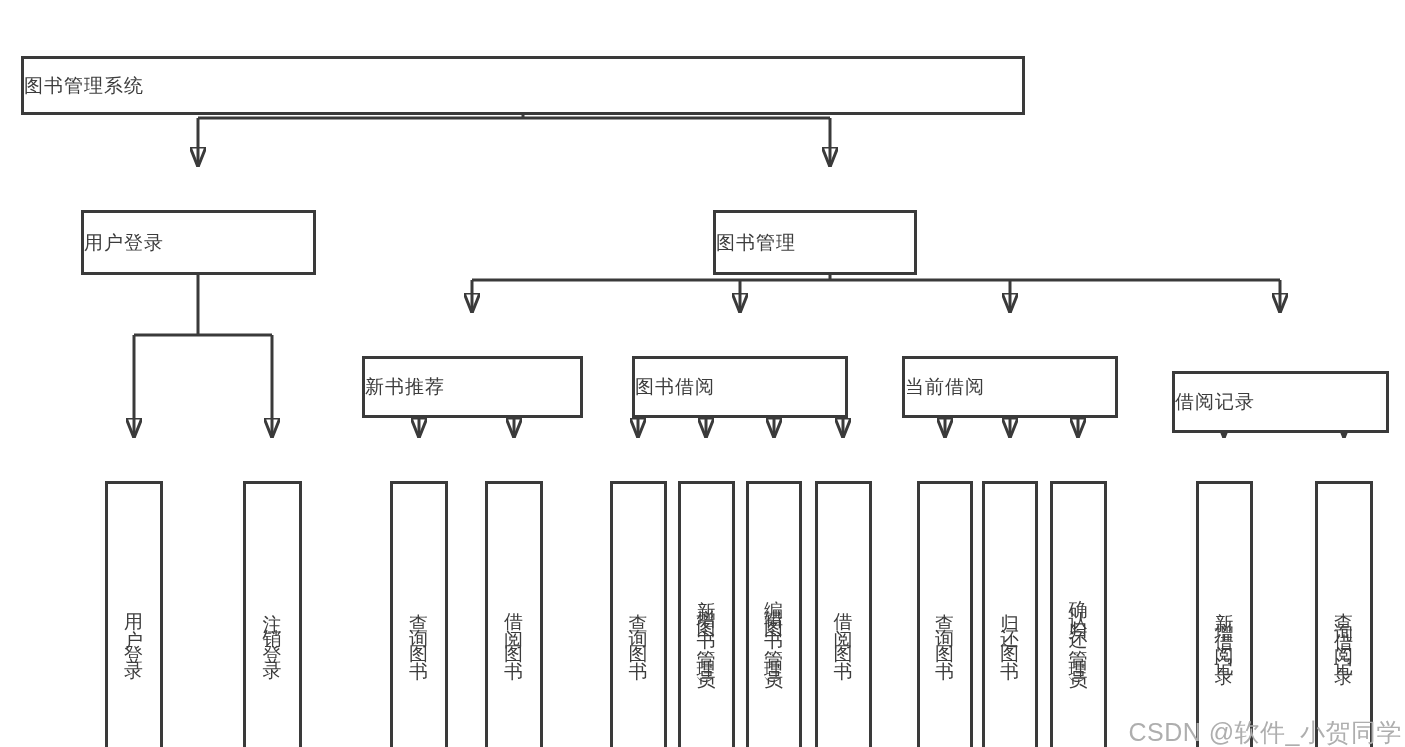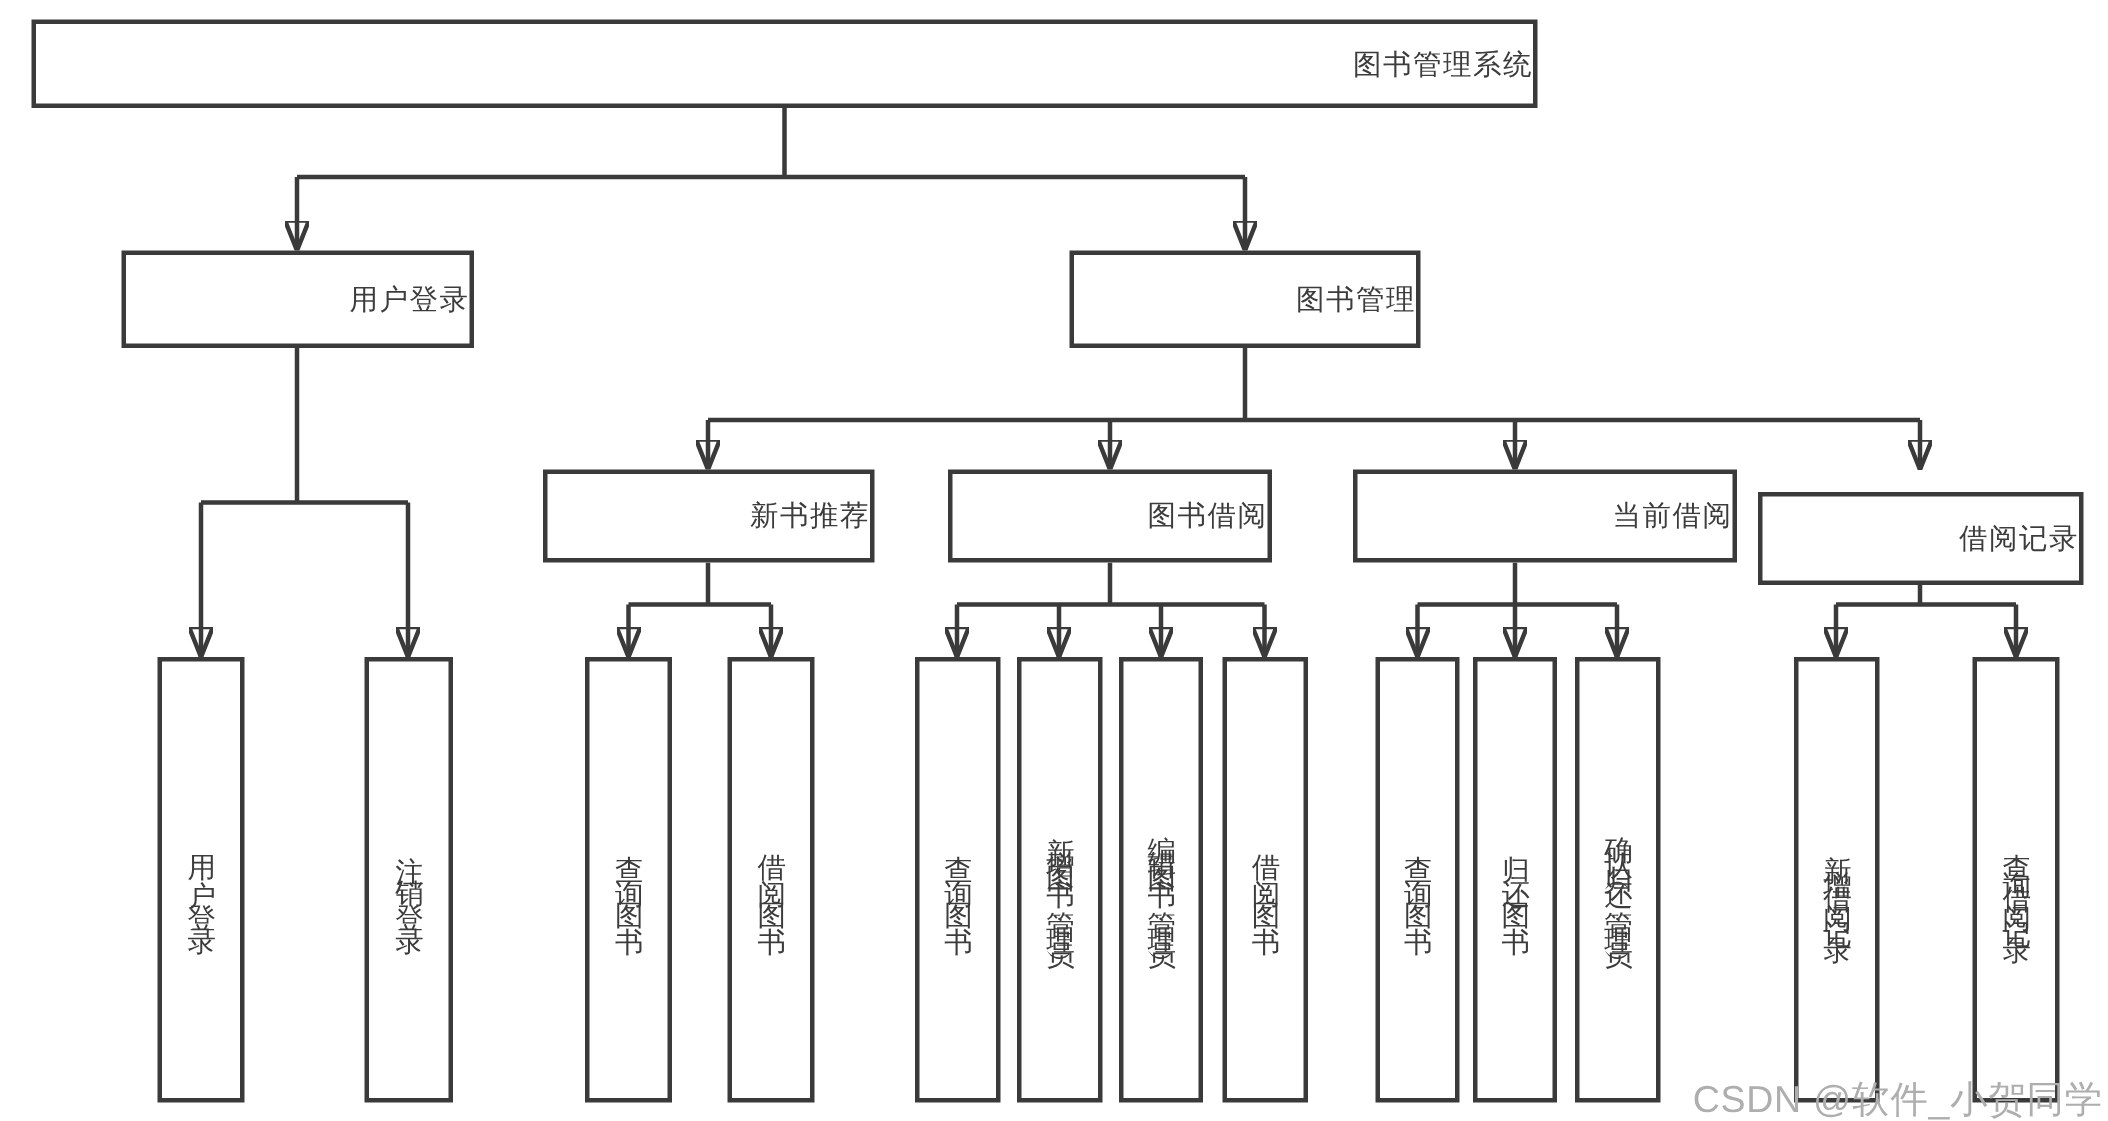--- a/index.html
+++ b/index.html
@@ -22,23 +22,24 @@
     stroke-width: 3;
     fill: none;
   }
   .node {
     position: absolute;
     box-sizing: border-box;
     background: #ffffff;
     border: 3px solid #3a3a3a;
     display: flex;
     align-items: center;
-    justify-content: flex-end;
+    justify-content: flex-start;
     z-index: 2;
     color: #3c3c3c;
+    margin-top: 43px;
   }
   .hlbl {
     font-size: 19px;
     letter-spacing: 1px;
     white-space: nowrap;
     color: #3c3c3c;
   }
   .leaf .vlbl {
     writing-mode: vertical-rl;
     text-orientation: mixed;
@@ -108,31 +109,31 @@
     <line x1="1344" y1="403" x2="1344" y2="438" marker-end="url(#ah)"></line>
   </svg>
 
   <div class="node" style="left:21px;top:13px;width:1004px;height:59px">
     <span class="hlbl">图书管理系统</span>
   </div>
 
   <div class="node" style="left:81px;top:167px;width:235px;height:65px">
     <span class="hlbl">用户登录</span>
   </div>
-  <div class="node" style="left:713px;top:167px;width:234px;height:65px">
+  <div class="node" style="left:713px;top:167px;width:204px;height:65px">
     <span class="hlbl">图书管理</span>
   </div>
 
   <div class="node" style="left:362px;top:313px;width:221px;height:62px">
     <span class="hlbl">新书推荐</span>
   </div>
   <div class="node" style="left:632px;top:313px;width:216px;height:62px">
     <span class="hlbl">图书借阅</span>
   </div>
-  <div class="node" style="left:902px;top:313px;width:256px;height:62px">
+  <div class="node" style="left:902px;top:313px;width:216px;height:62px">
     <span class="hlbl">当前借阅</span>
   </div>
   <div class="node" style="left:1172px;top:328px;width:217px;height:62px">
     <span class="hlbl">借阅记录</span>
   </div>
 
   <div class="node leaf" style="left:105px;top:438px;width:58px;height:297px">
     <span class="vlbl ls4">用户登录</span>
   </div>
   <div class="node leaf" style="left:243px;top:438px;width:59px;height:297px">

